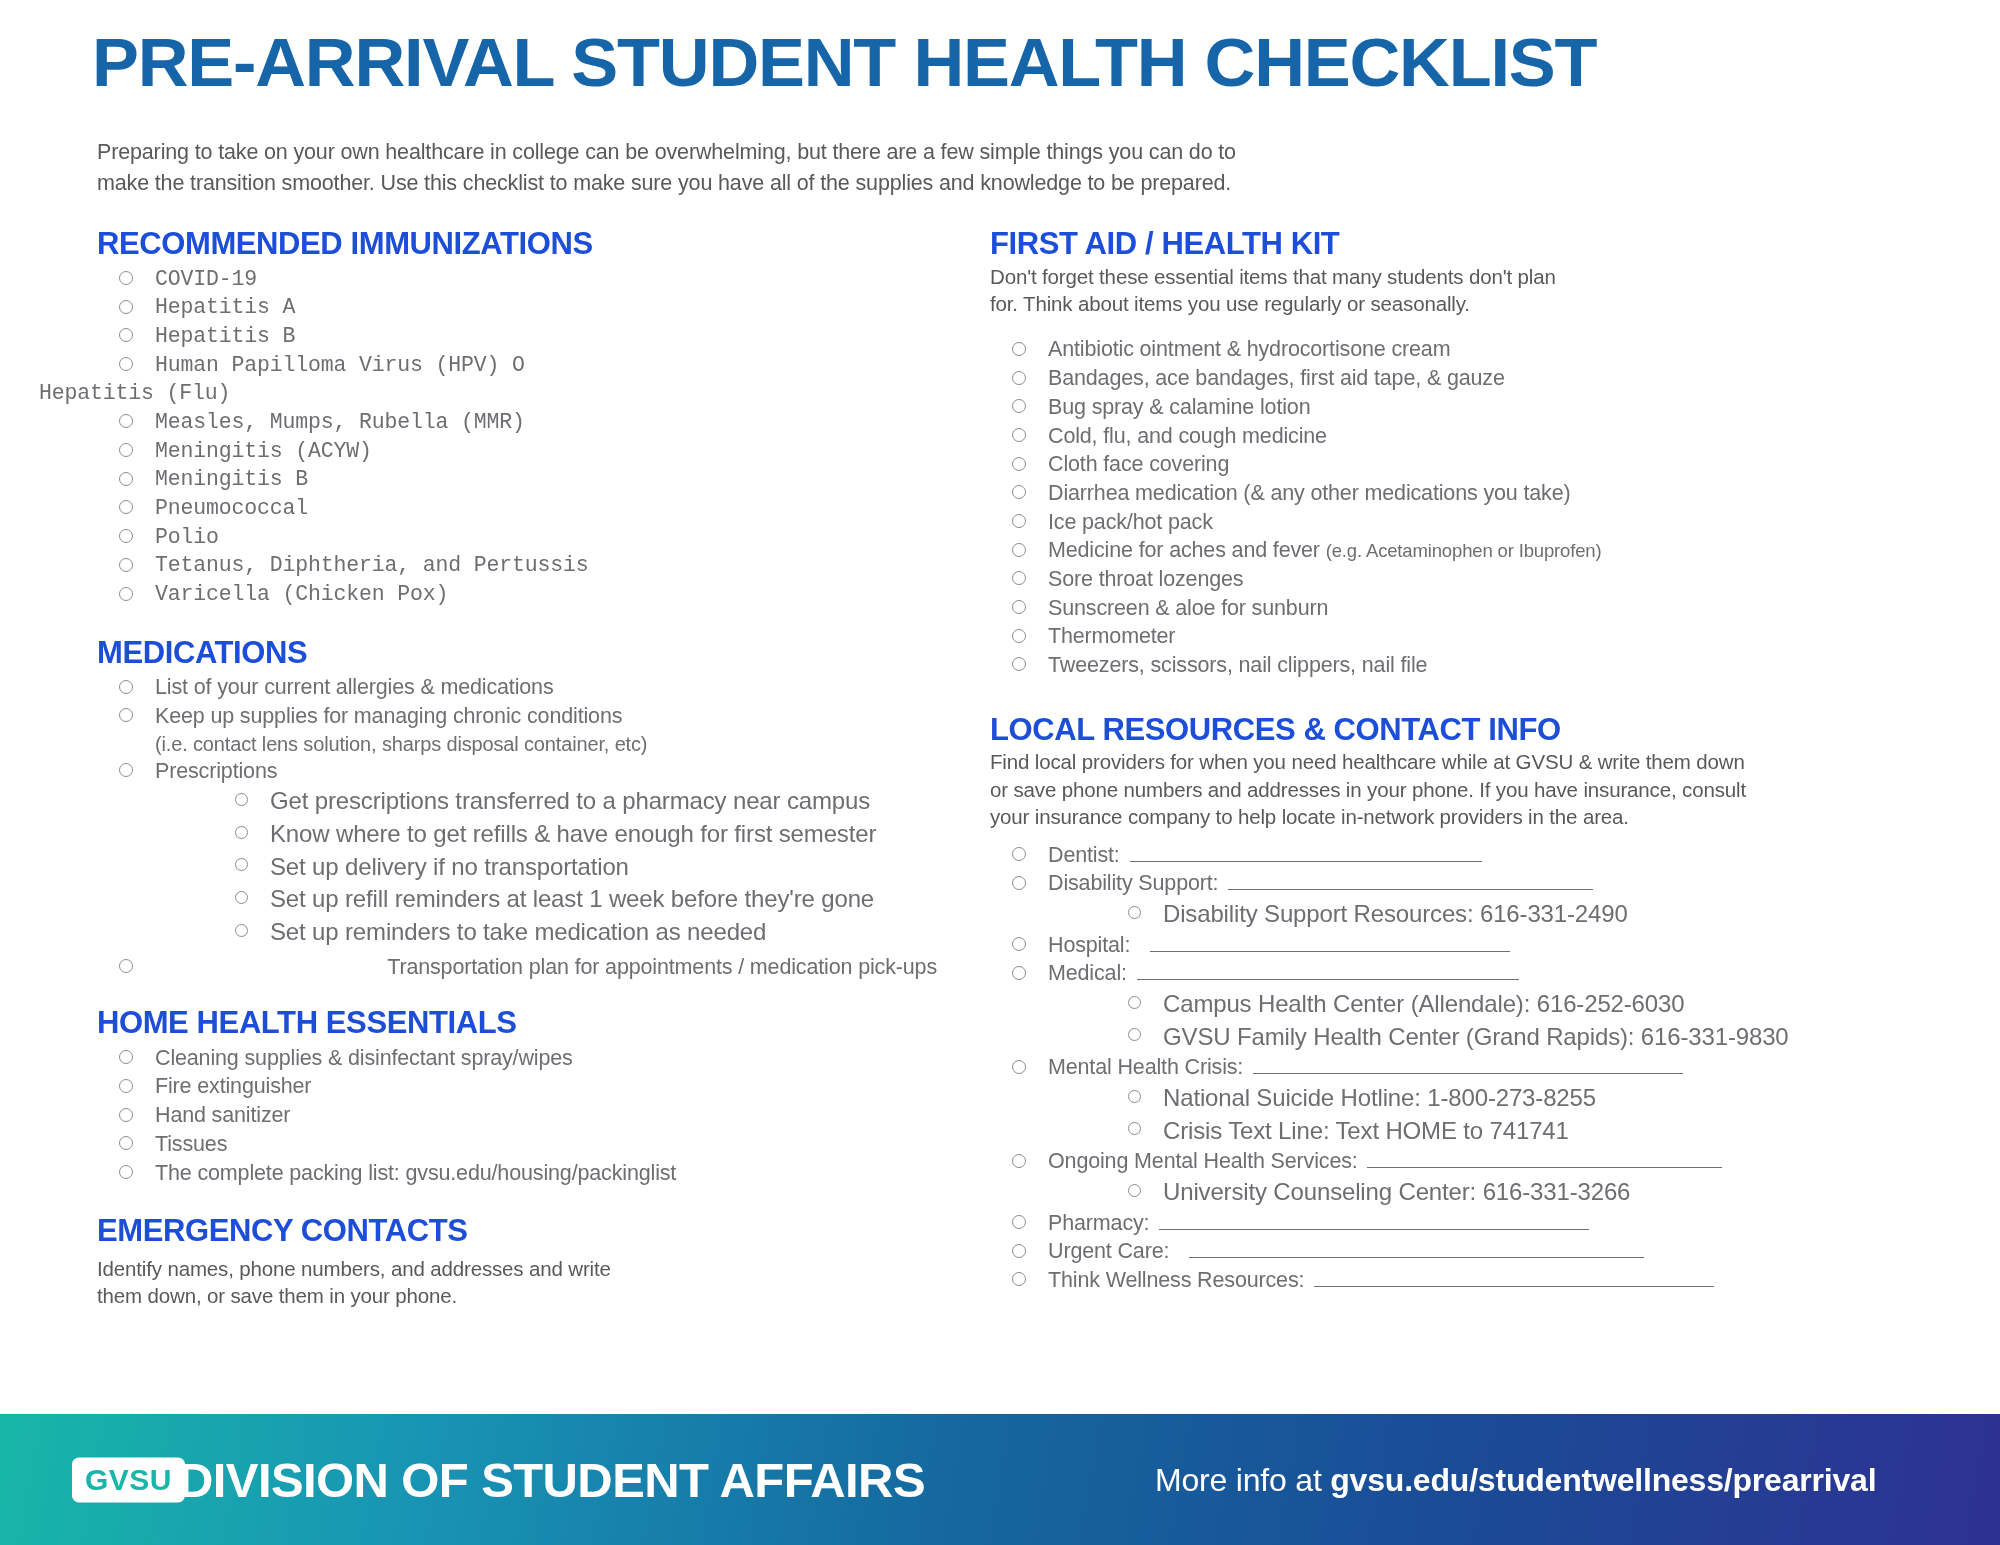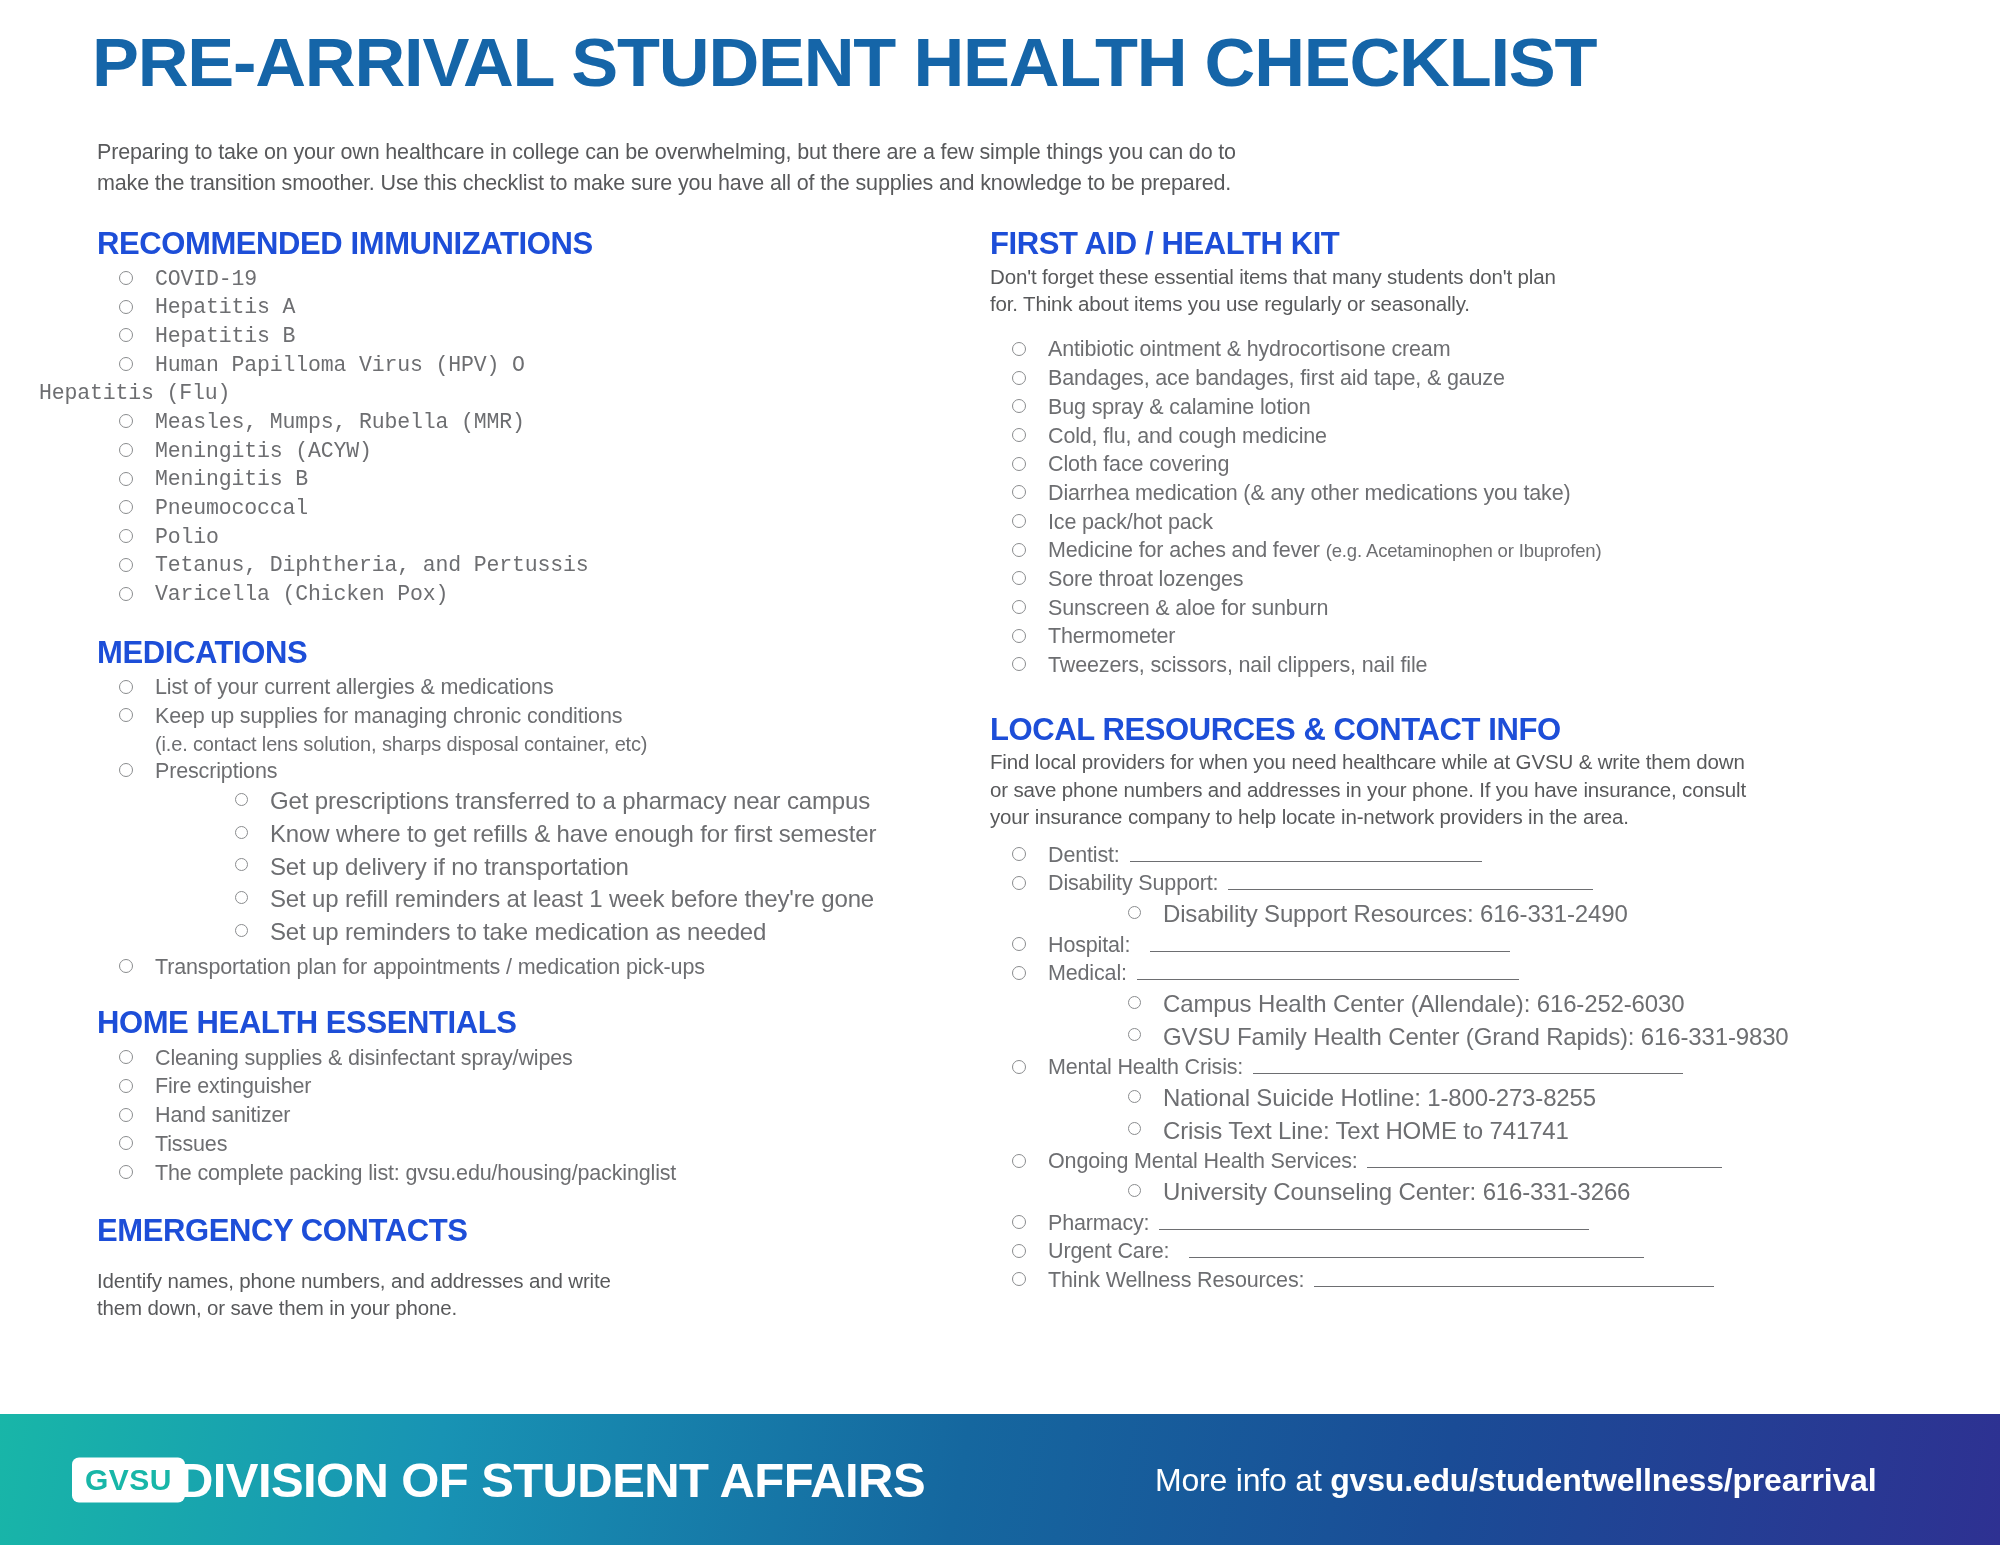--- a/index.html
+++ b/index.html
@@ -141,34 +141,34 @@
         <span class="bx"></span>
         <span>Prescriptions</span>
         <ul class="ck">
           <li><span class="bx"></span><span>Get prescriptions transferred to a pharmacy near campus</span></li>
           <li><span class="bx"></span><span>Know where to get refills &amp; have enough for first semester</span></li>
           <li><span class="bx"></span><span>Set up delivery if no transportation</span></li>
           <li><span class="bx"></span><span>Set up refill reminders at least 1 week before they're gone</span></li>
           <li><span class="bx"></span><span>Set up reminders to take medication as needed</span></li>
         </ul>
       </li>
-      <li style="margin-top:4px;"><span class="bx"></span><span>Transportation plan for appointments / medication pick-ups</span></li>
+      <li style="margin-top:4px;text-align:right;"><span class="bx"></span><span>Transportation plan for appointments / medication pick-ups</span></li>
     </ul>
 
     <div class="sec-head" style="margin-top:26px;">HOME HEALTH ESSENTIALS</div>
     <ul class="ck" style="margin-top:4px;">
       <li><span class="bx"></span><span>Cleaning supplies &amp; disinfectant spray/wipes</span></li>
       <li><span class="bx"></span><span>Fire extinguisher</span></li>
       <li><span class="bx"></span><span>Hand sanitizer</span></li>
       <li><span class="bx"></span><span>Tissues</span></li>
       <li><span class="bx"></span><span>The complete packing list: gvsu.edu/housing/packinglist</span></li>
     </ul>
 
     <div class="sec-head" style="margin-top:28px;">EMERGENCY CONTACTS</div>
-    <div class="sec-sub" style="margin-top:19px;">
+    <div class="sec-sub" style="margin-top:7px;">
       <div>Identify names, phone numbers, and addresses and write</div>
       <div>them down, or save them in your phone.</div>
     </div>
   </div>
 
   <div class="col-right">
 
     <div class="sec-head">FIRST AID / HEALTH KIT</div>
     <div class="sec-sub">
       <div>Don't forget these essential items that many students don't plan</div>

